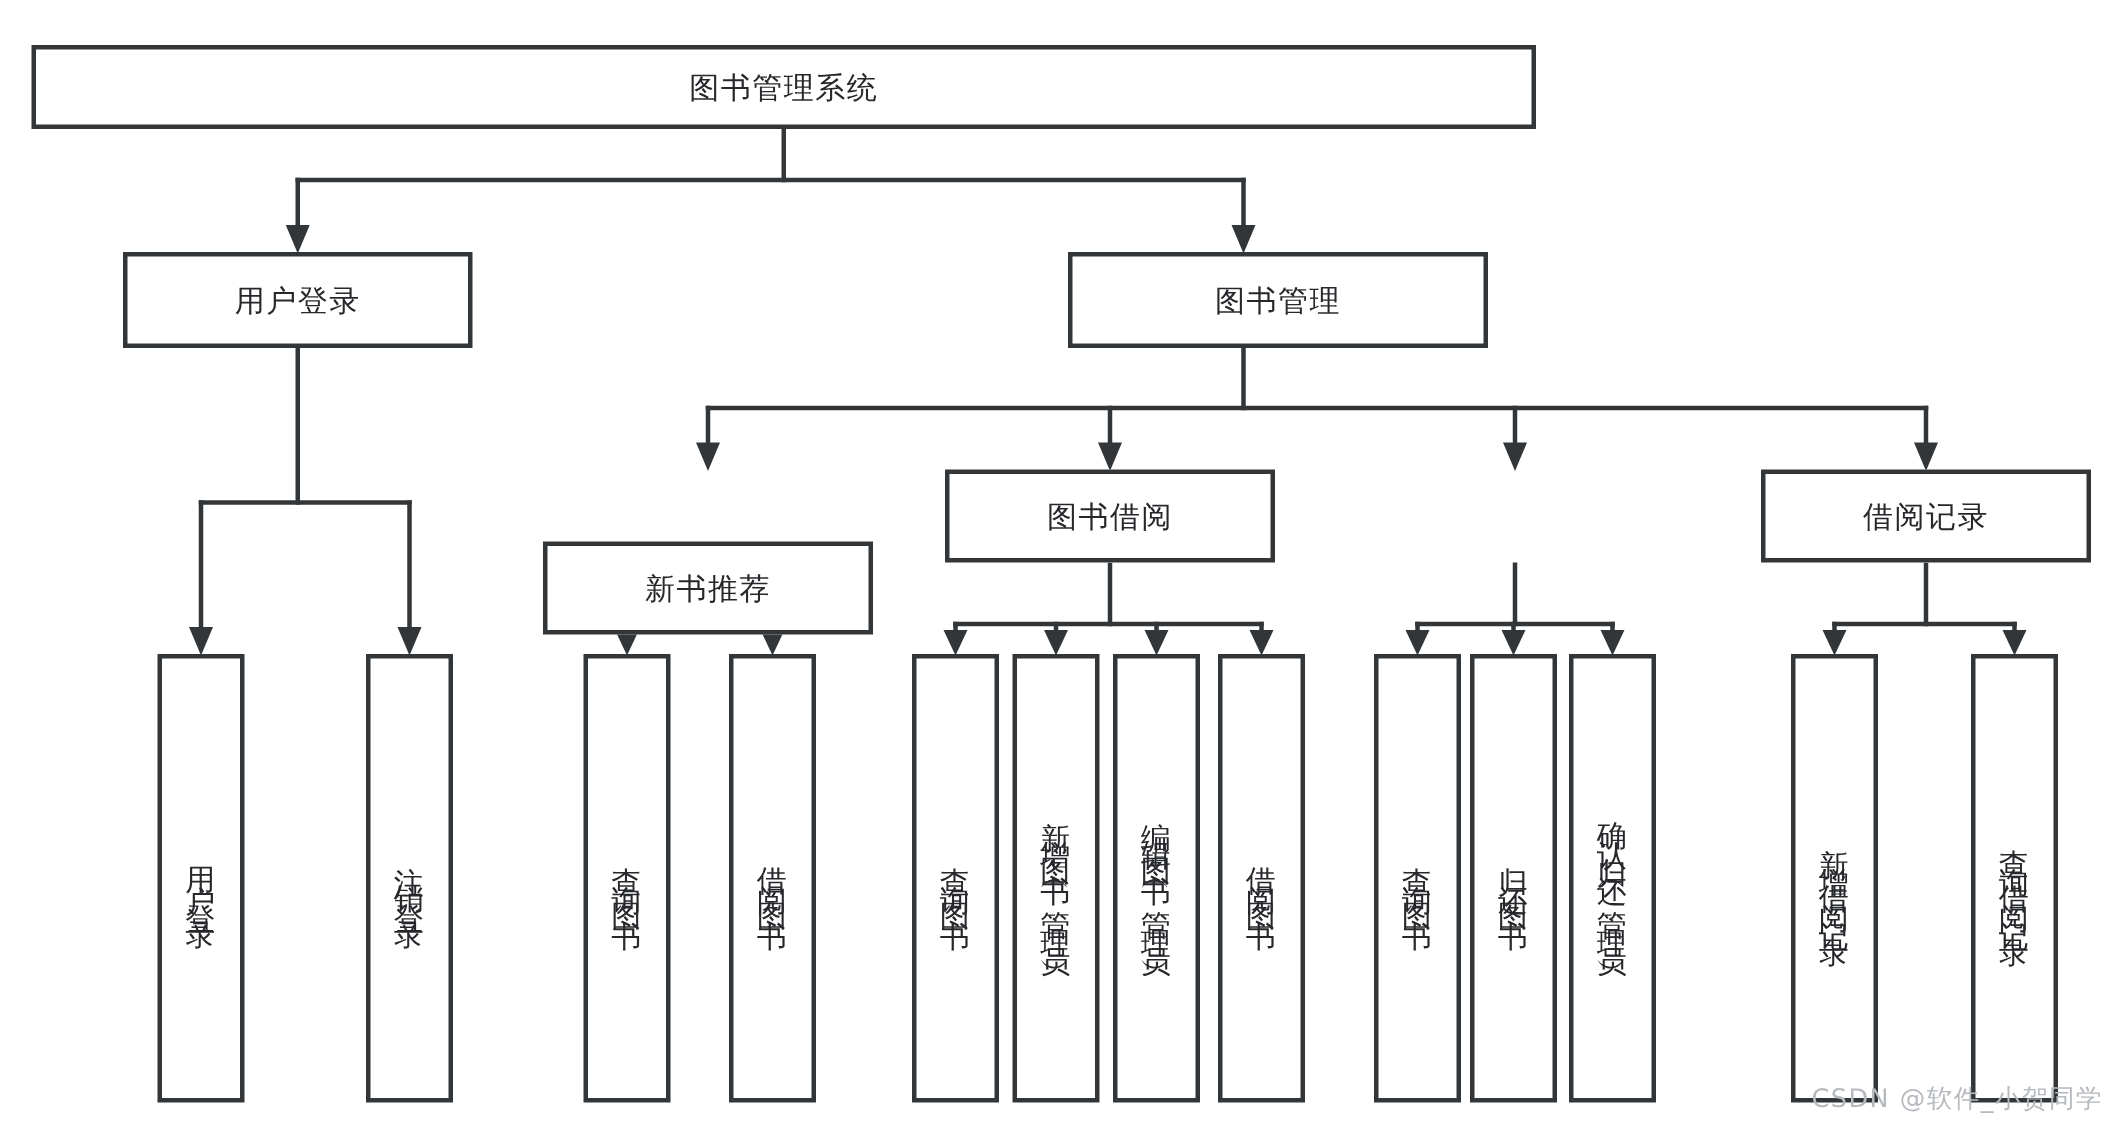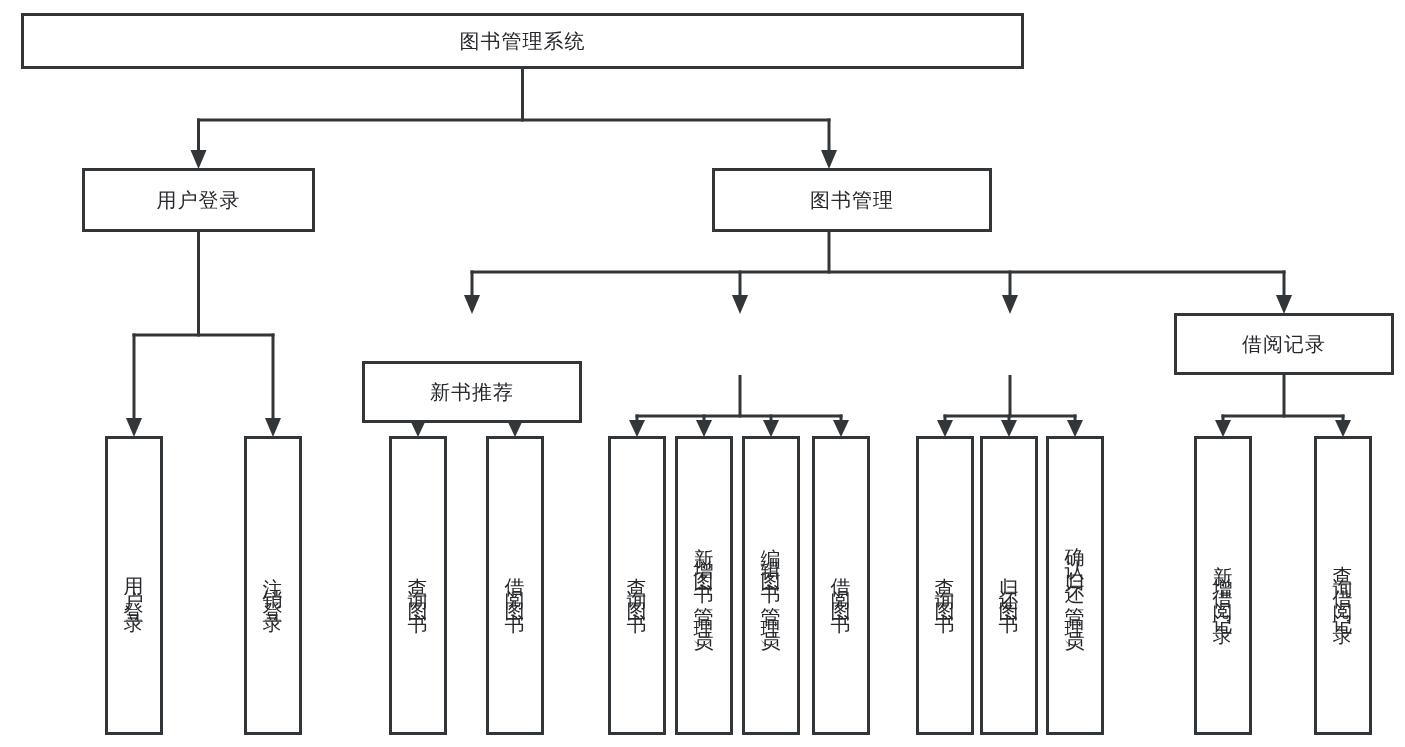--- a/index.html
+++ b/index.html
@@ -20,21 +20,21 @@
     position: absolute;
     box-sizing: border-box;
     border: 3px solid #333639;
     background: #ffffff;
     display: flex;
     align-items: center;
     justify-content: center;
     color: #26282b;
   }
   .hnode { font-size: 20px; letter-spacing: 1px; }
-  .root-node { left: 21px; top: 13px; width: 1003px; height: 56px; }
+  .root-node { left: 21px; top: 30px; width: 1003px; height: 56px; }
   .l2-a { left: 82px;  top: 168px; width: 233px; height: 64px; }
   .l2-b { left: 712px; top: 168px; width: 280px; height: 64px; }
   .l3 { top: 313px; width: 220px; height: 62px; }
   .l3-a { left: 362px; margin-top: 48px; }
   .l3-b { left: 630px; }
   .l3-c { left: 900px; }
   .l3-d { left: 1174px; }
   .vnode { top: 436px; width: 58px; height: 299px; }
   .vtext {
     writing-mode: vertical-rl;
@@ -130,20 +130,23 @@
   <div class="node hnode l2-a">
     <span>用户登录</span>
   </div>
   <div class="node hnode l2-b">
     <span>图书管理</span>
   </div>
 
   <div class="node hnode l3 l3-a">
     <span>新书推荐</span>
   </div>
+  <div class="node hnode l3 l3-b">
+    <span>图书借阅</span>
+  </div>
   <div class="node hnode l3 l3-d">
     <span>借阅记录</span>
   </div>
 
   <div class="node vnode" style="left:105px">
     <span class="vtext">用户登录</span>
   </div>
   <div class="node vnode" style="left:244px">
     <span class="vtext">注销登录</span>
   </div>
@@ -178,14 +181,15 @@
     <span class="vtext">确认归还（管理员）</span>
   </div>
 
   <div class="node vnode" style="left:1194px">
     <span class="vtext">新增借阅记录</span>
   </div>
   <div class="node vnode" style="left:1314px">
     <span class="vtext">查询借阅记录</span>
   </div>
 
+  <div class="watermark">CSDN @软件_小贺同学</div>
 
 </div>
 
 </body></html>

